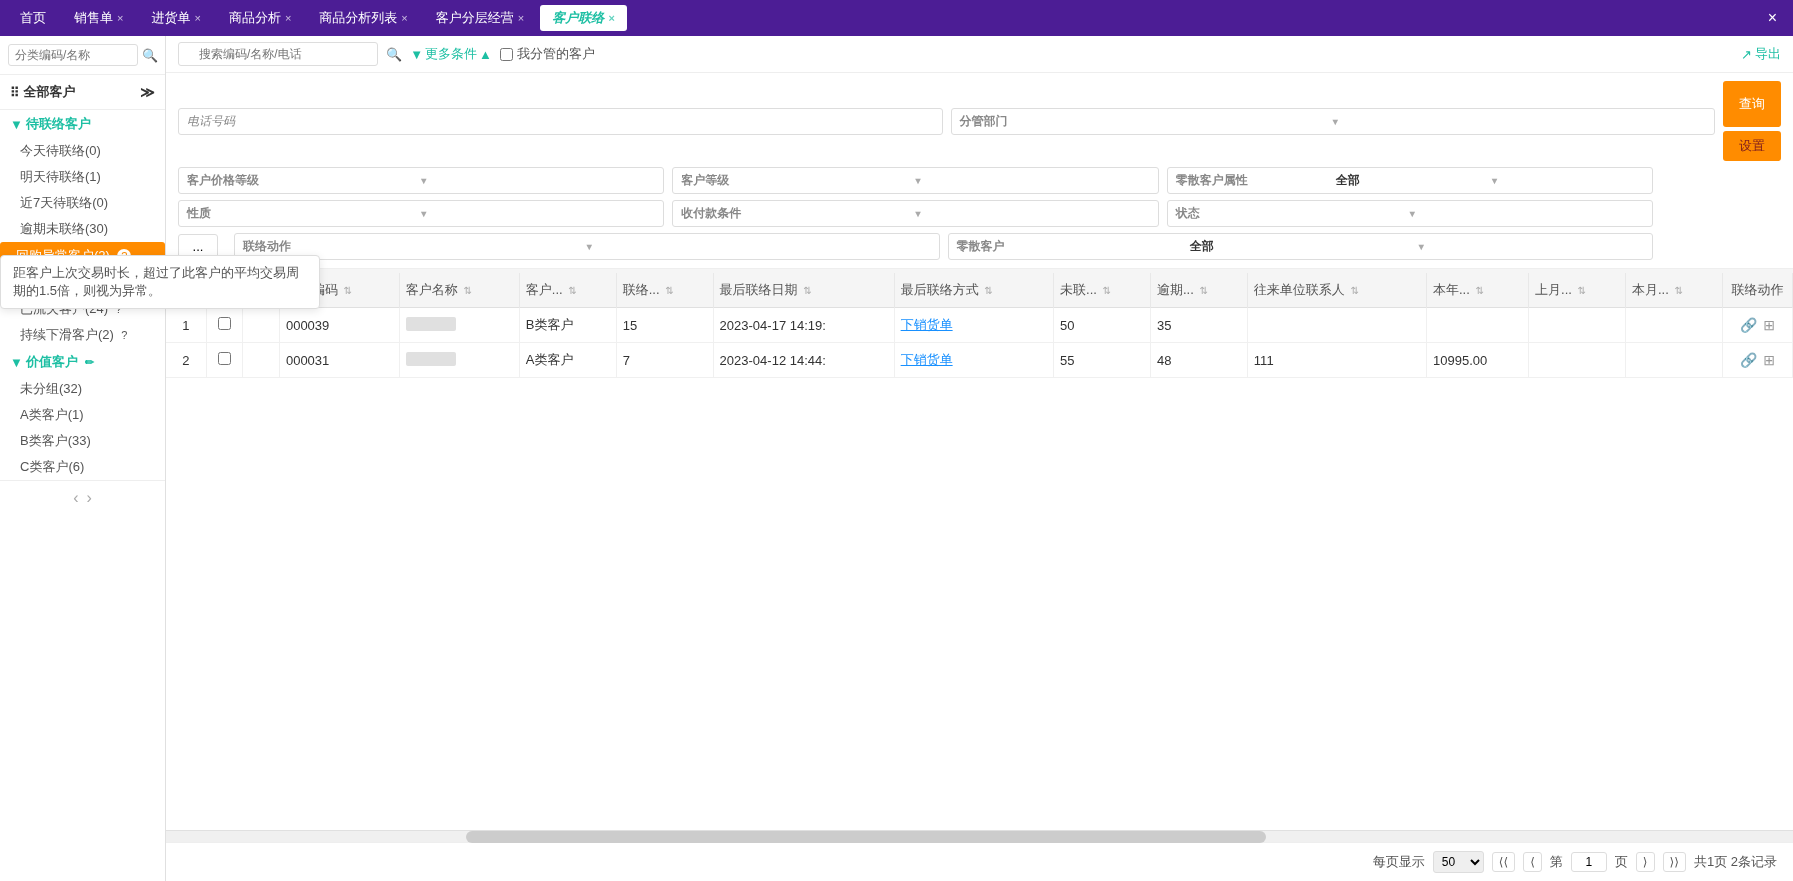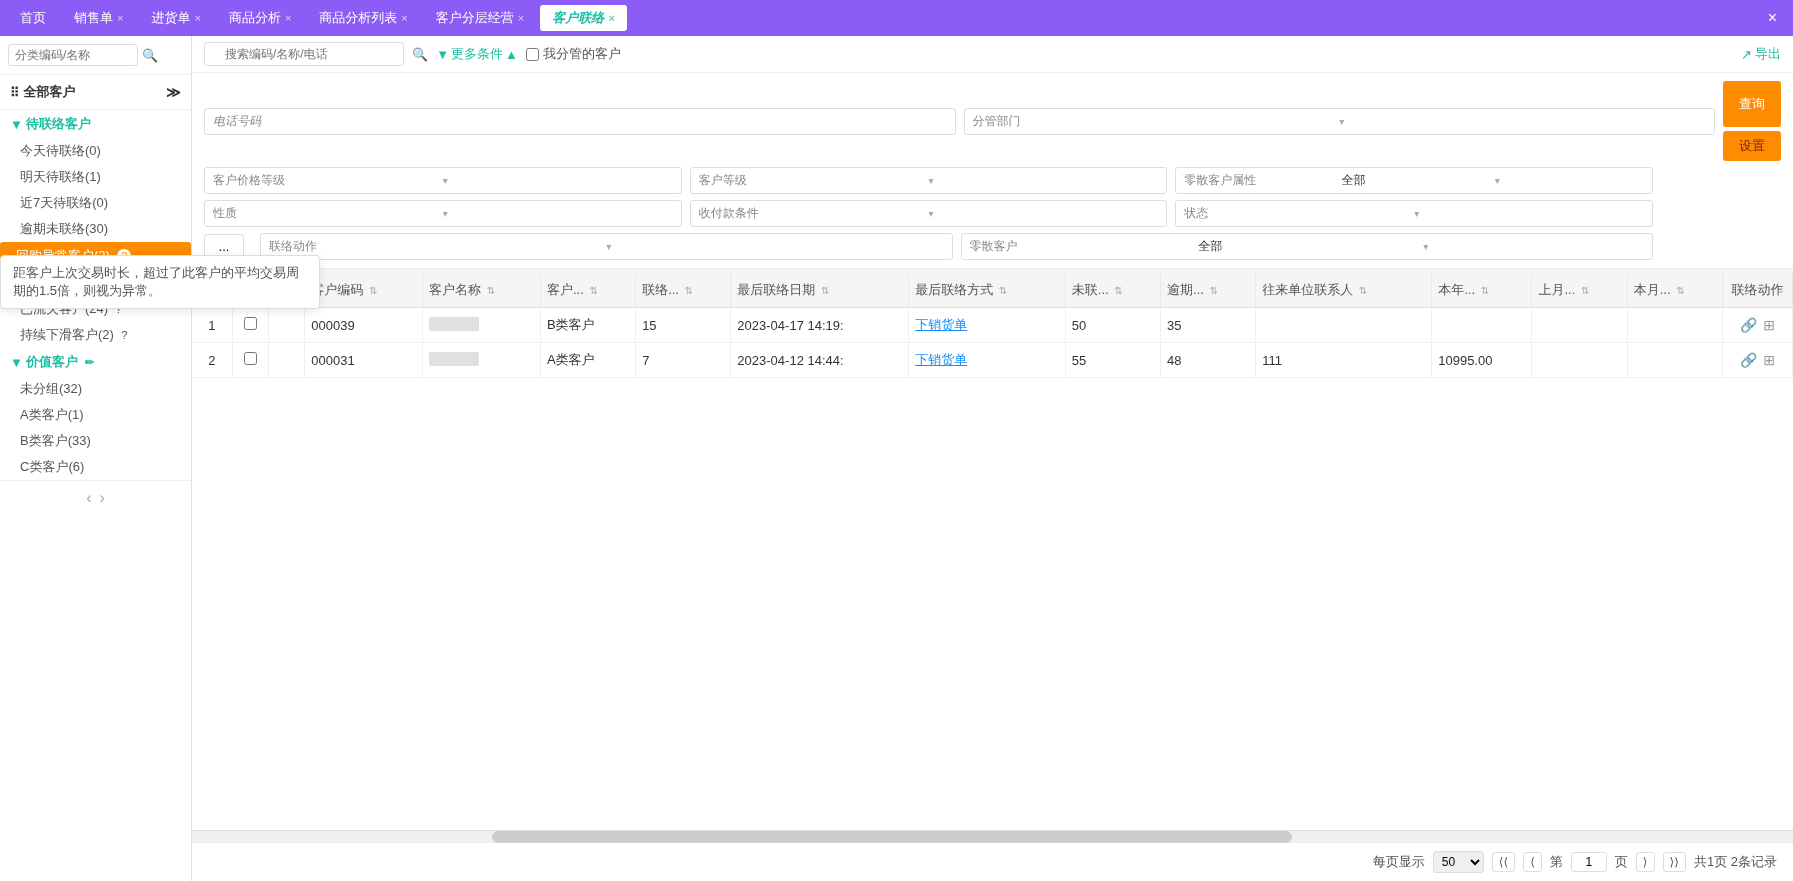--- a/index.html
+++ b/index.html
@@ -1,20 +1,20 @@
 <!DOCTYPE html>
 <html><head>
   <meta charset="utf-8">
   <style>
     * { box-sizing: border-box; margin: 0; padding: 0; font-family: 'Microsoft YaHei', sans-serif; font-size: 13px; }
     body { background: #f5f5f5; width: 1793px; height: 881px; overflow: hidden; }
 
     
     .top-nav {
-      background: #8b5cf6;
+      background: #4c1d95;
       height: 36px;
       display: flex;
       align-items: center;
       padding: 0 8px;
       gap: 4px;
     }
     .nav-tab {
       color: #fff;
       padding: 4px 12px;
       border-radius: 3px;
@@ -44,21 +44,21 @@
     }
 
     
     .main-layout {
       display: flex;
       height: calc(881px - 36px);
     }
 
     
     .sidebar {
-      width: 192px;
+      width: 166px;
       background: #fff;
       border-right: 1px solid #e0e0e0;
       display: flex;
       flex-direction: column;
       overflow-y: auto;
       flex-shrink: 0;
     }
     .sidebar-search {
       padding: 8px;
       display: flex;
@@ -217,20 +217,21 @@
     .filter-dropdown {
       display: flex;
       align-items: center;
       flex: 1;
       border: 1px solid #ddd;
       border-radius: 3px;
       padding: 4px 8px;
       background: #fff;
       cursor: pointer;
       min-width: 0;
+      font-weight: bold;
     }
     .filter-dropdown span {
       flex: 1;
       font-size: 12px;
       color: #888;
     }
     .filter-dropdown .arrow {
       color: #aaa;
       font-size: 10px;
     }

